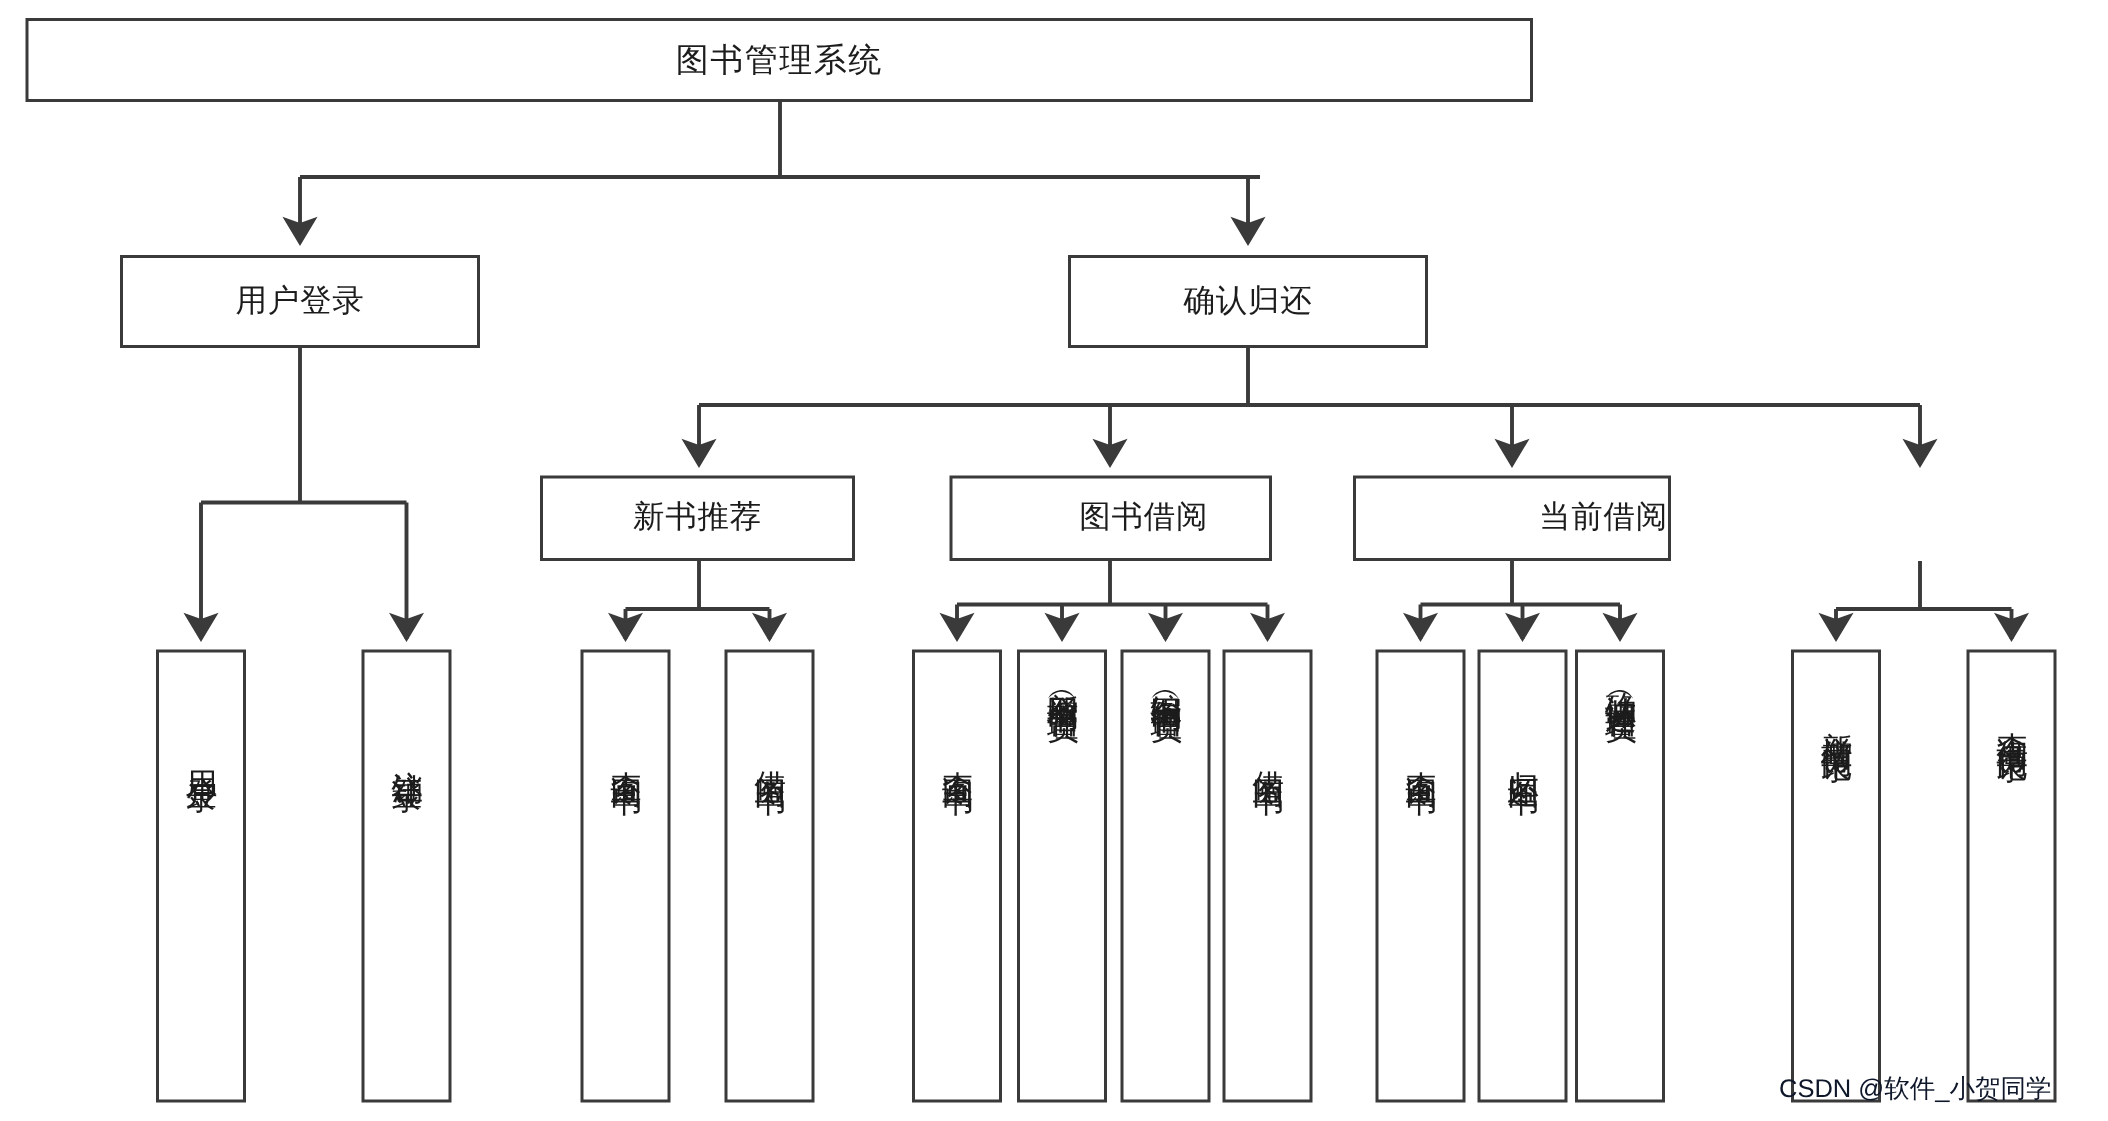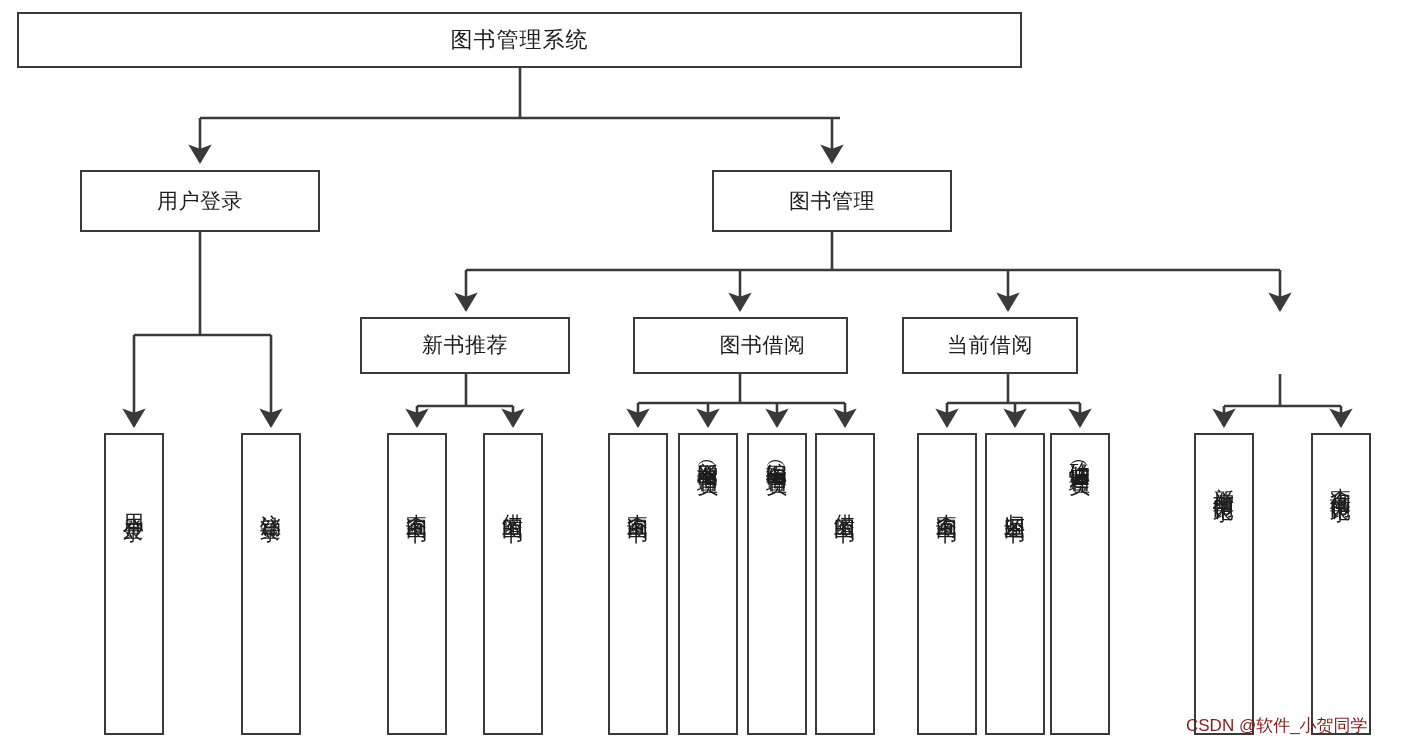--- a/index.html
+++ b/index.html
@@ -64,21 +64,21 @@
     white-space: nowrap;
   }
   .node.v.tall .label {
     letter-spacing: 2px;
   }
   .watermark {
     position: absolute;
     left: 1186px;
     top: 714px;
     font-size: 17px;
-    color: #7f1d1d;
+    color: #0f172a;
     white-space: nowrap;
     z-index: 3;
     font-family: "Liberation Sans", "DejaVu Sans", sans-serif;
   }
 </style>
 </head>
 <body>
 
 <div id="canvas">
 
@@ -133,30 +133,30 @@
   </svg>
 
   <div class="node root h" style="left:17px; top:12px; width:1005px; height:56px;">
     <span class="label">图书管理系统</span>
   </div>
 
   <div class="node h" style="left:80px; top:170px; width:240px; height:62px;">
     <span class="label">用户登录</span>
   </div>
   <div class="node h" style="left:712px; top:170px; width:240px; height:62px;">
-    <span class="label">图书管理</span>
+    <span class="label">确认归还</span>
   </div>
 
   <div class="node h" style="left:360px; top:317px; width:210px; height:57px;">
     <span class="label">新书推荐</span>
   </div>
   <div class="node h" style="left:633px; top:317px; width:215px; height:57px;padding-left:44px;">
     <span class="label">图书借阅</span>
   </div>
-  <div class="node h" style="left:902px; top:317px; width:176px; height:57px;">
+  <div class="node h" style="left:902px; top:317px; width:212px; height:57px;justify-content:flex-end;">
     <span class="label">当前借阅</span>
   </div>
 
   <div class="node v" style="left:104px; top:433px; width:60px; height:302px; padding-top:62px;">
     <span class="label">用户登录</span>
   </div>
   <div class="node v" style="left:241px; top:433px; width:60px; height:302px; padding-top:62px;">
     <span class="label">注销登录</span>
   </div>
 

